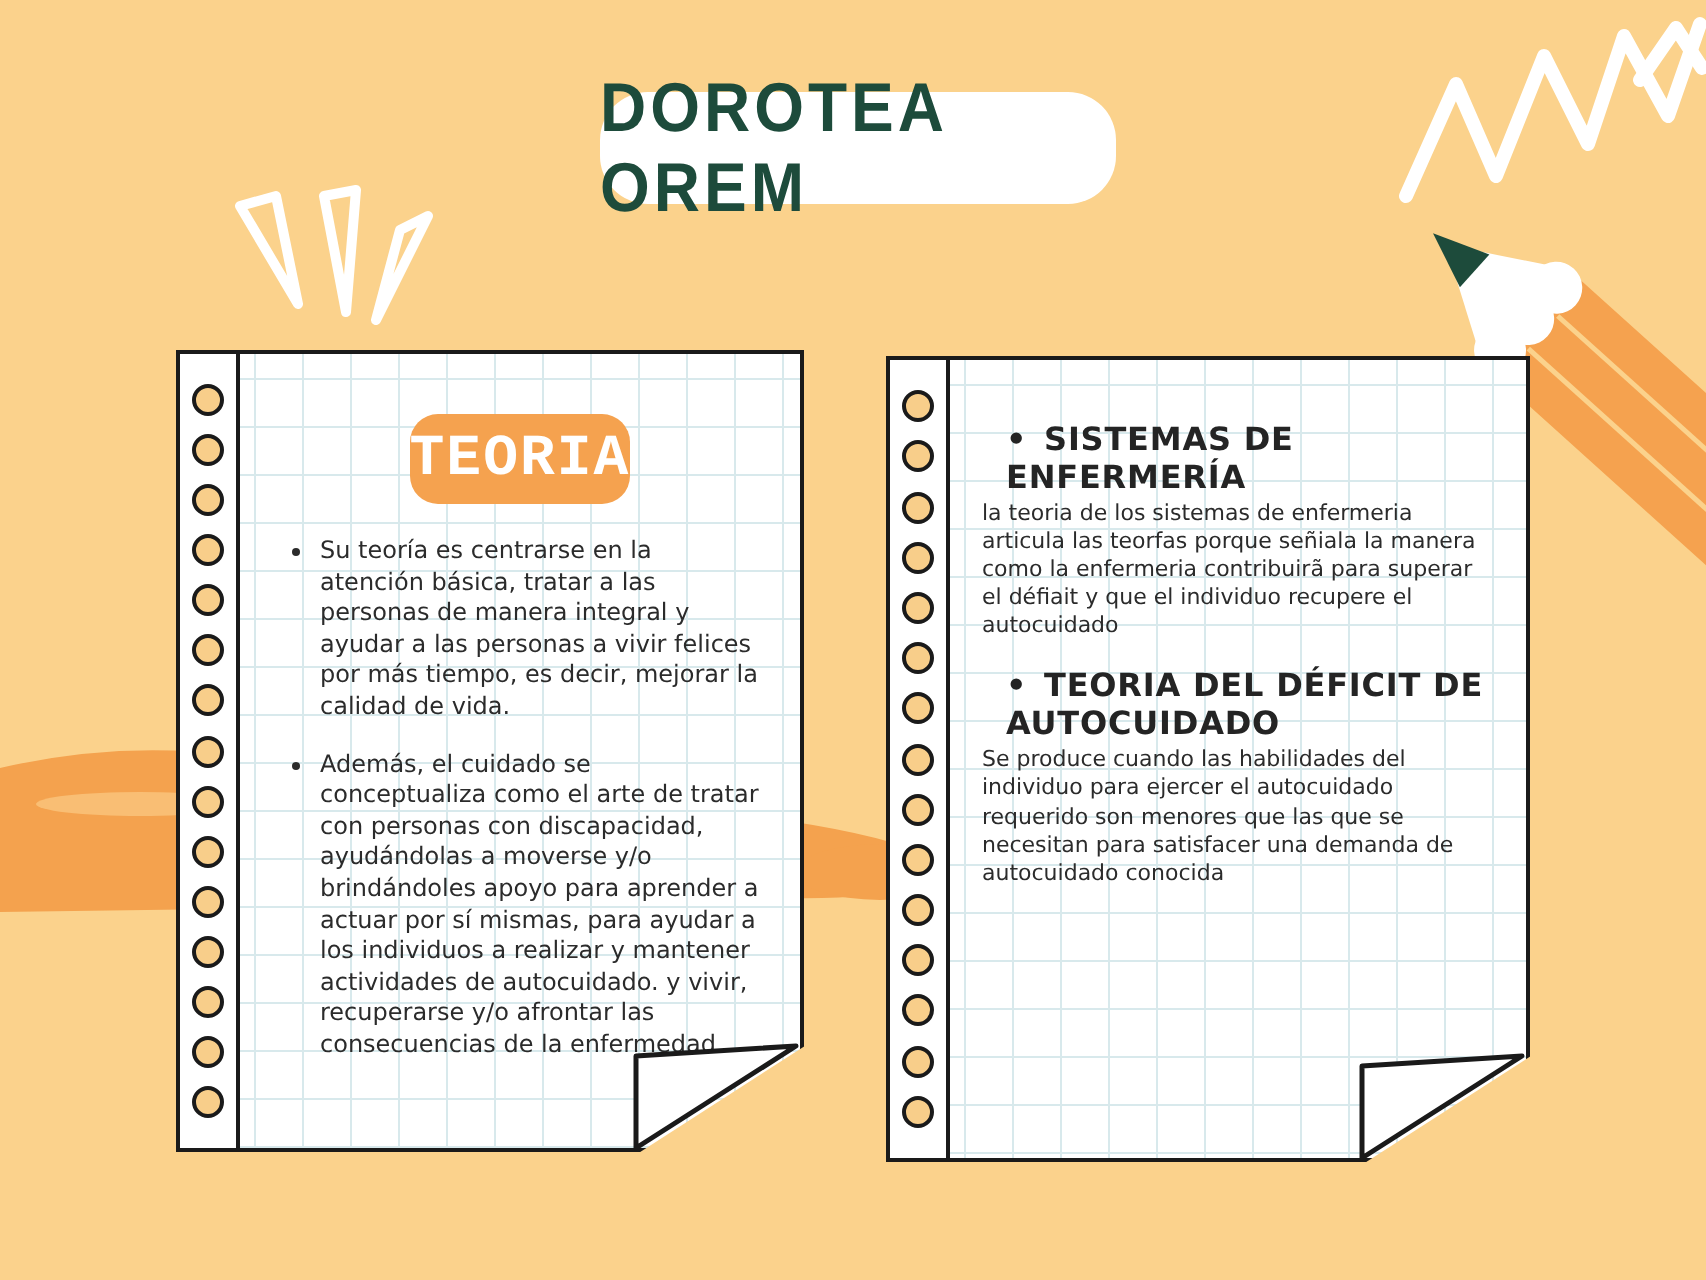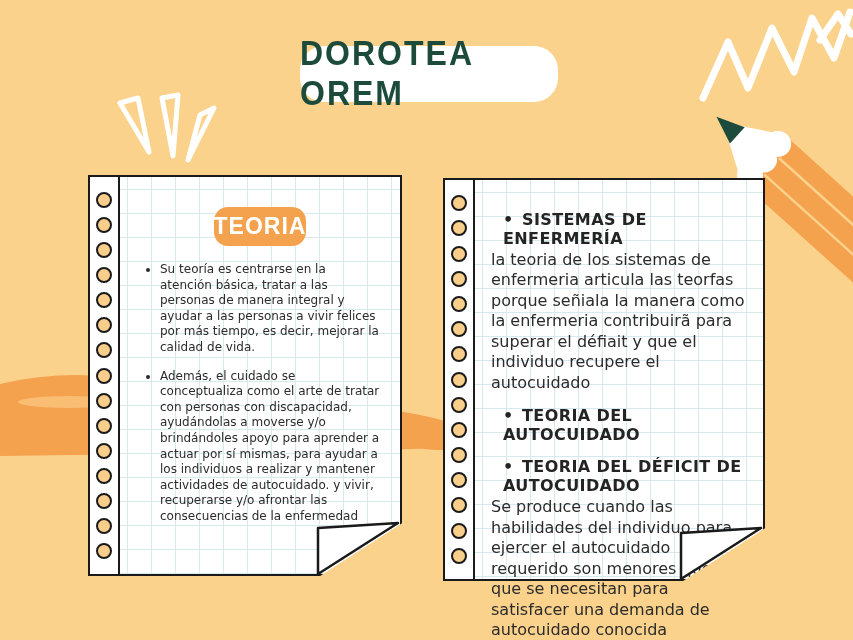--- a/index.html
+++ b/index.html
@@ -43,37 +43,37 @@
     flex:1;position:relative;box-sizing:border-box;
     background-image:
       linear-gradient(to right,#D8E9EC 1px,transparent 1px),
       linear-gradient(to bottom,#D8E9EC 1px,transparent 1px);
     background-size:24px 24px;background-position:7px 12px;
     padding:30px 14px 10px 14px;
   }
   .pill{
     margin:0 auto 16px auto;background:#F5A24F;color:#FFFFFF;
     border-radius:14px;width:max-content;
-    padding:6px 0;font-family:Liberation Sans, sans-serif;
-    font-weight:bold;font-size:23px;letter-spacing:1px;text-align:center;
+    padding:6px 0;font-family:Liberation Mono, monospace;
+    font-weight:bold;font-size:29px;letter-spacing:1px;text-align:center;
   }
   
   .bullets{margin:8px 0 0 0;padding:0 6px 0 26px;list-style:disc outside;}
   .bullets li{
     font-size:12px;line-height:1.3;color:#2B2B2B;margin-bottom:13px;
   }
   
   .section{margin:0 0 13px 0;}
   .sec-heading{
     font-size:16px;font-weight:bold;color:#242424;letter-spacing:.4px;
     padding-left:14px;margin:0 0 2px 0;
   }
   .sec-heading::before{content:"•\2002";}
   .sec-body{
-    margin:0;padding-left:2px;font-size:16px;line-height:1.28;color:#2B2B2B;
+    margin:0;padding-left:2px;font-size:11px;line-height:1.28;color:#2B2B2B;
   }
 
   
   .fold{position:absolute;right:-4px;bottom:-4px;z-index:3;}
 
   
   .decor-svg{position:absolute;pointer-events:none;}
   #rays{left:100px;top:85px;}
   #scribble{left:690px;top:0px;}
   #pencil{left:650px;top:80px;}
@@ -175,21 +175,20 @@
         <span class="hole"></span>
       </div>
     <div class="card-content">
 
       <div class="section">
         <div class="sec-heading">SISTEMAS DE ENFERMERÍA</div>
         <p class="sec-body">la teoria de los sistemas de enfermeria articula las teorfas porque señiala la manera como la enfermeria contribuirã para superar el défiait y que el individuo recupere el autocuidado</p>
       </div>
 
       <div class="section">
-        <div class="sec-heading">TEORIA DEL AUTOCUIDADO</div>
       </div>
 
       <div class="section">
         <div class="sec-heading">TEORIA DEL DÉFICIT DE AUTOCUIDADO</div>
         <p class="sec-body">Se produce cuando las habilidades del individuo para ejercer el autocuidado requerido son menores que las que se necesitan para satisfacer una demanda de autocuidado conocida</p>
       </div>
     </div>
     <svg class="fold" width="100" height="68" viewBox="0 0 100 68">
       <polygon points="13,68 100,68 100,12" fill="#FBD28C"></polygon>
       <polygon points="14,64 14,18 94,13" fill="#FFFFFF" stroke="#1A1A1A" stroke-width="2.5" stroke-linejoin="round"></polygon>

